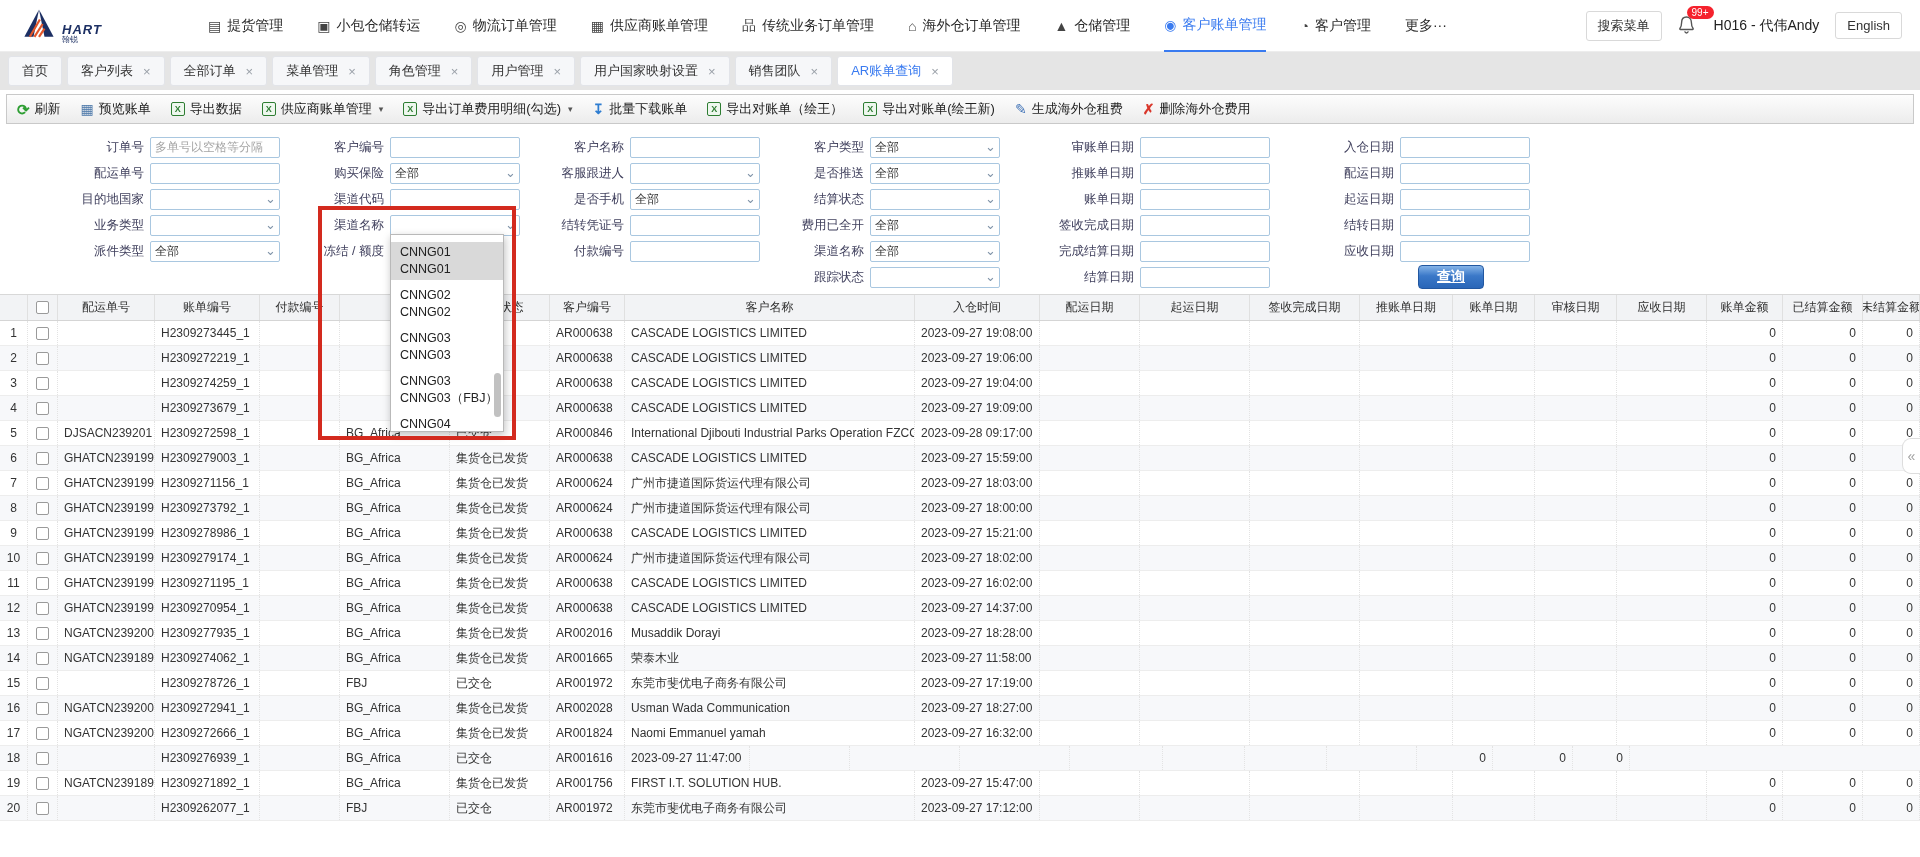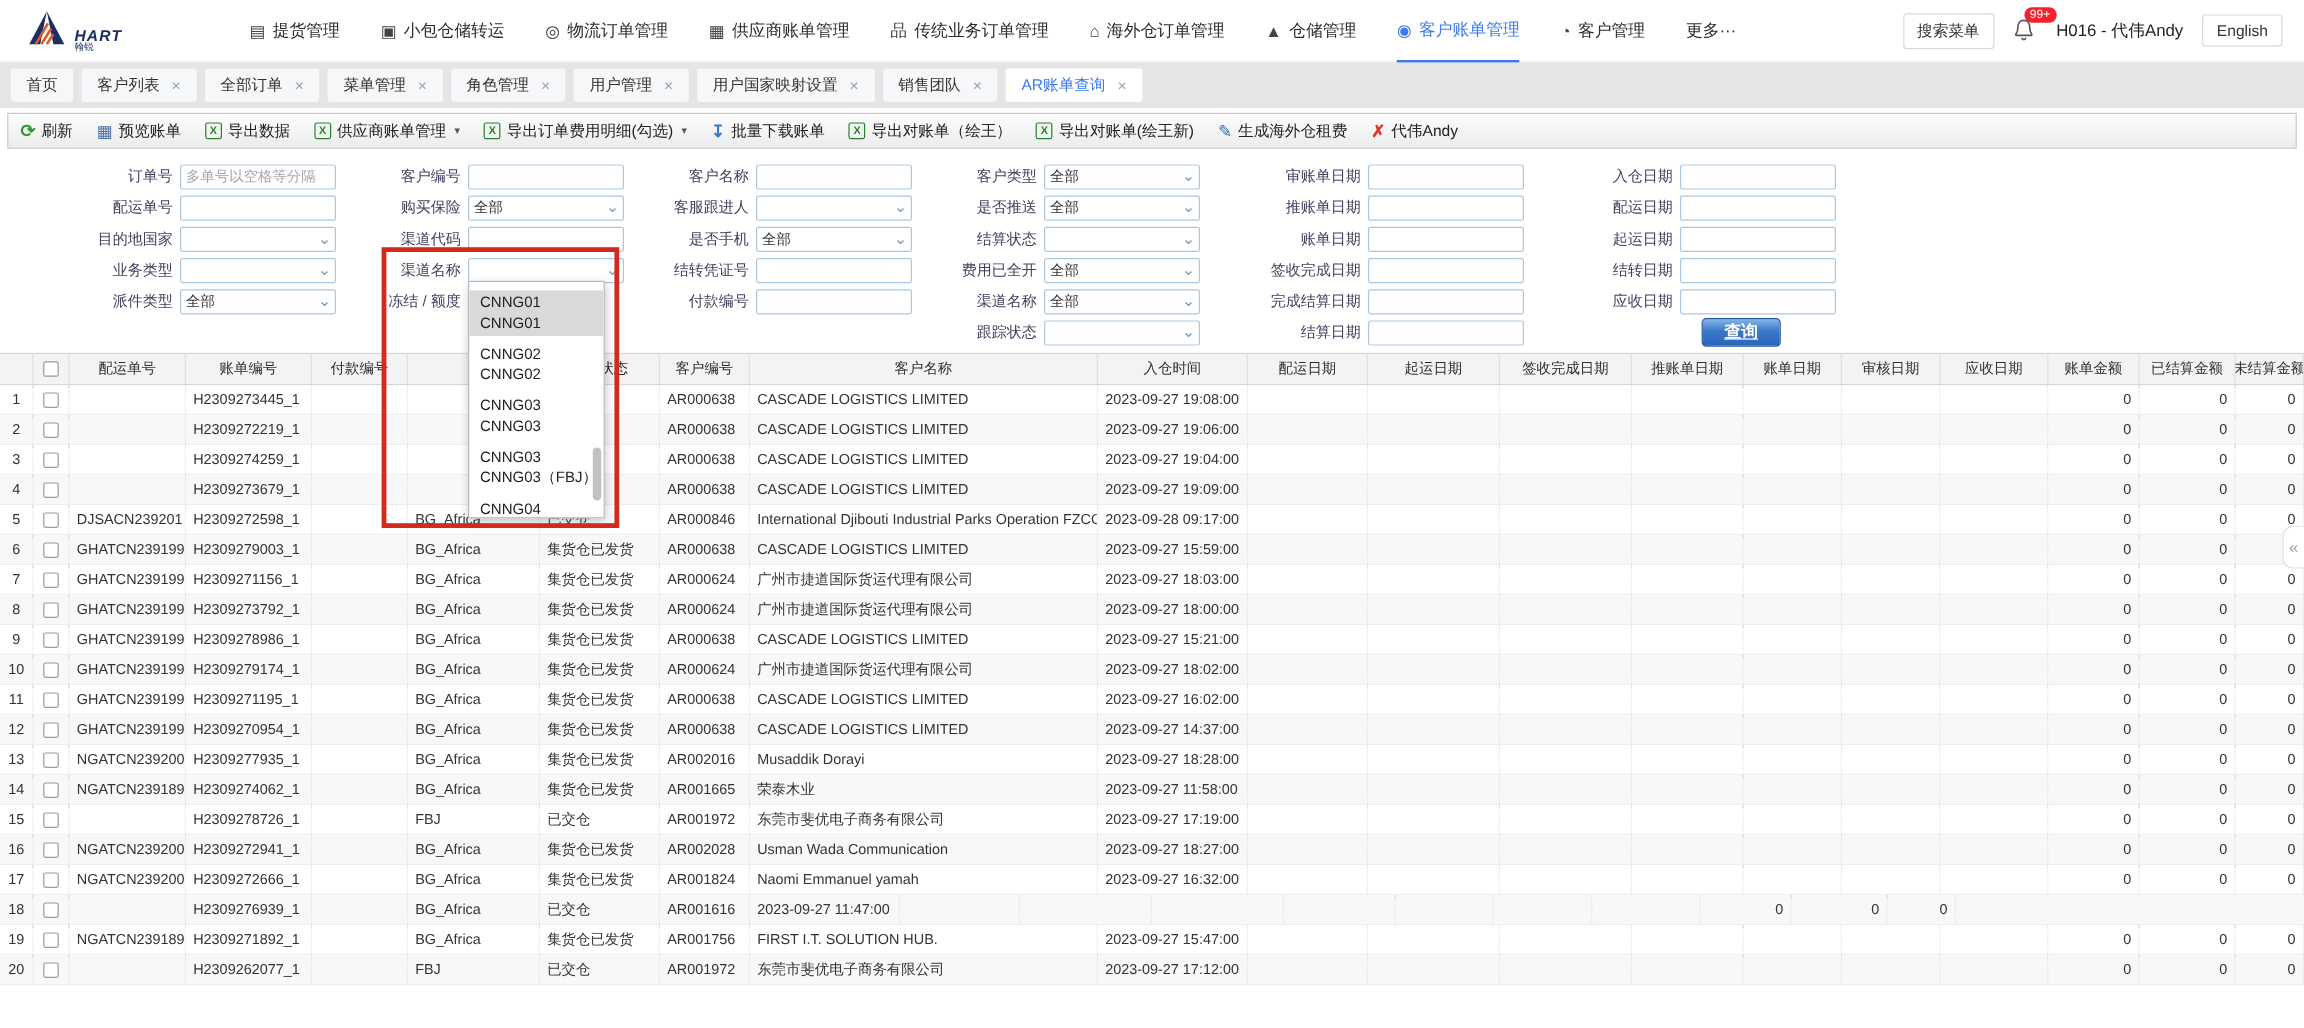--- a/index.html
+++ b/index.html
@@ -230,21 +230,21 @@
       <div class="tbtn">
         <span class="ticon ic-xls">X</span>
         <span>导出对账单(绘王新)</span>
       </div>
       <div class="tbtn">
         <span class="ticon ic-pen">✎</span>
         <span>生成海外仓租费</span>
       </div>
       <div class="tbtn">
         <span class="ticon ic-del">✗</span>
-        <span>代伟Andy</span>
+        <span>删除海外仓费用</span>
       </div>
     </div>
 
   <div class="filters" id="filters">
       <div class="frow">
         <div class="fl">订单号</div>
         <div class="ff"><input class="fin" placeholder="多单号以空格等分隔" style=""></div>
         <div class="fl">客户编号</div>
         <div class="ff"><input class="fin" style=""></div>
         <div class="fl">客户名称</div>

